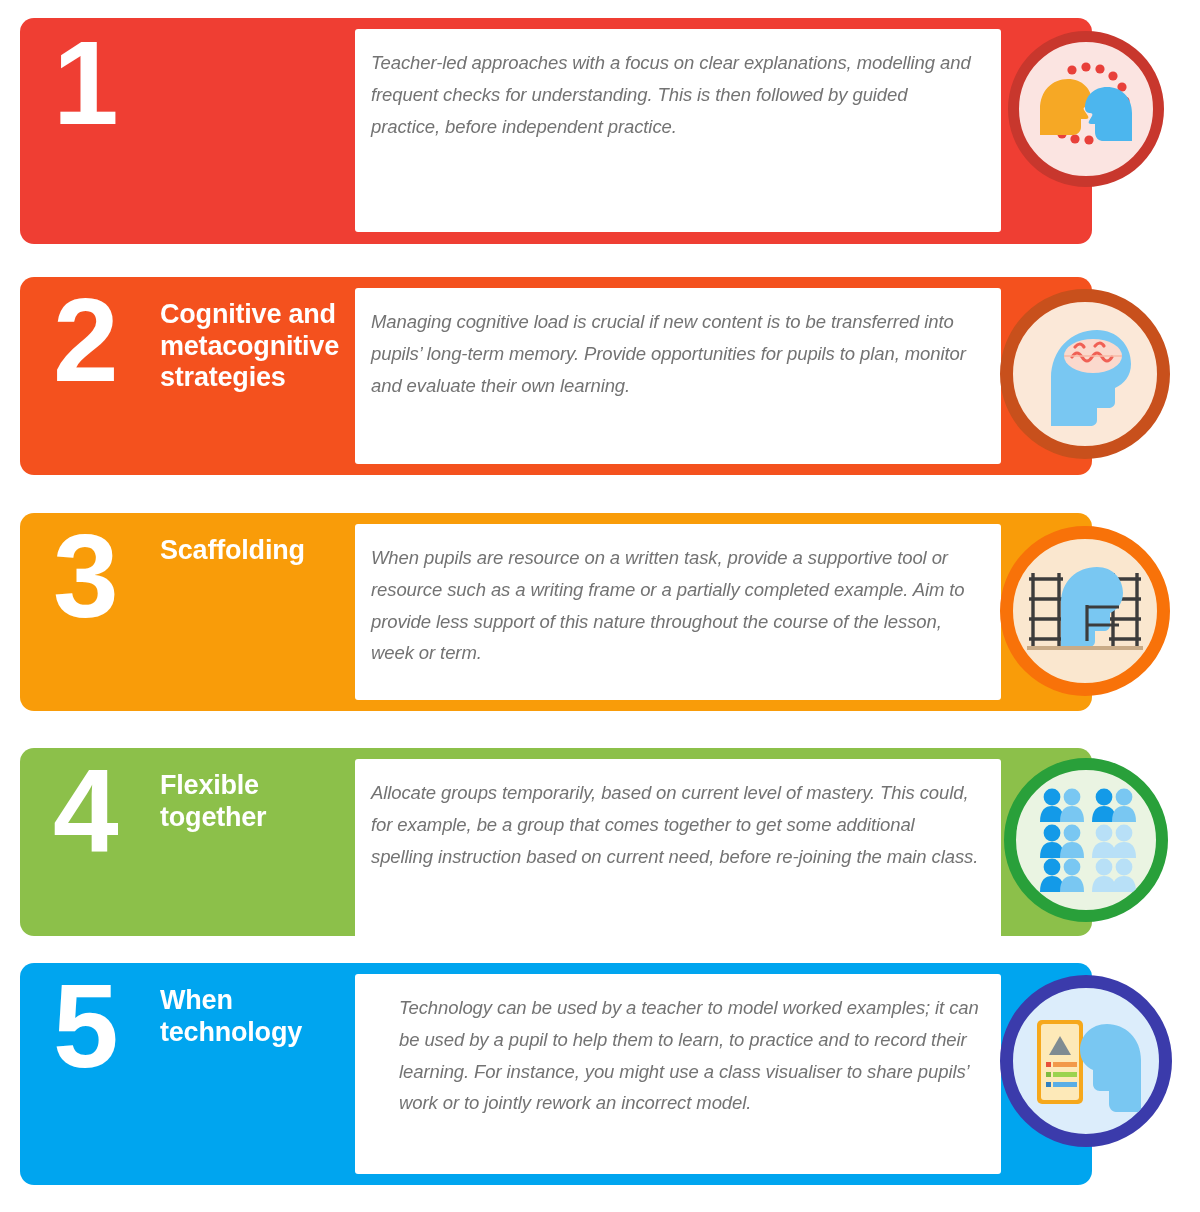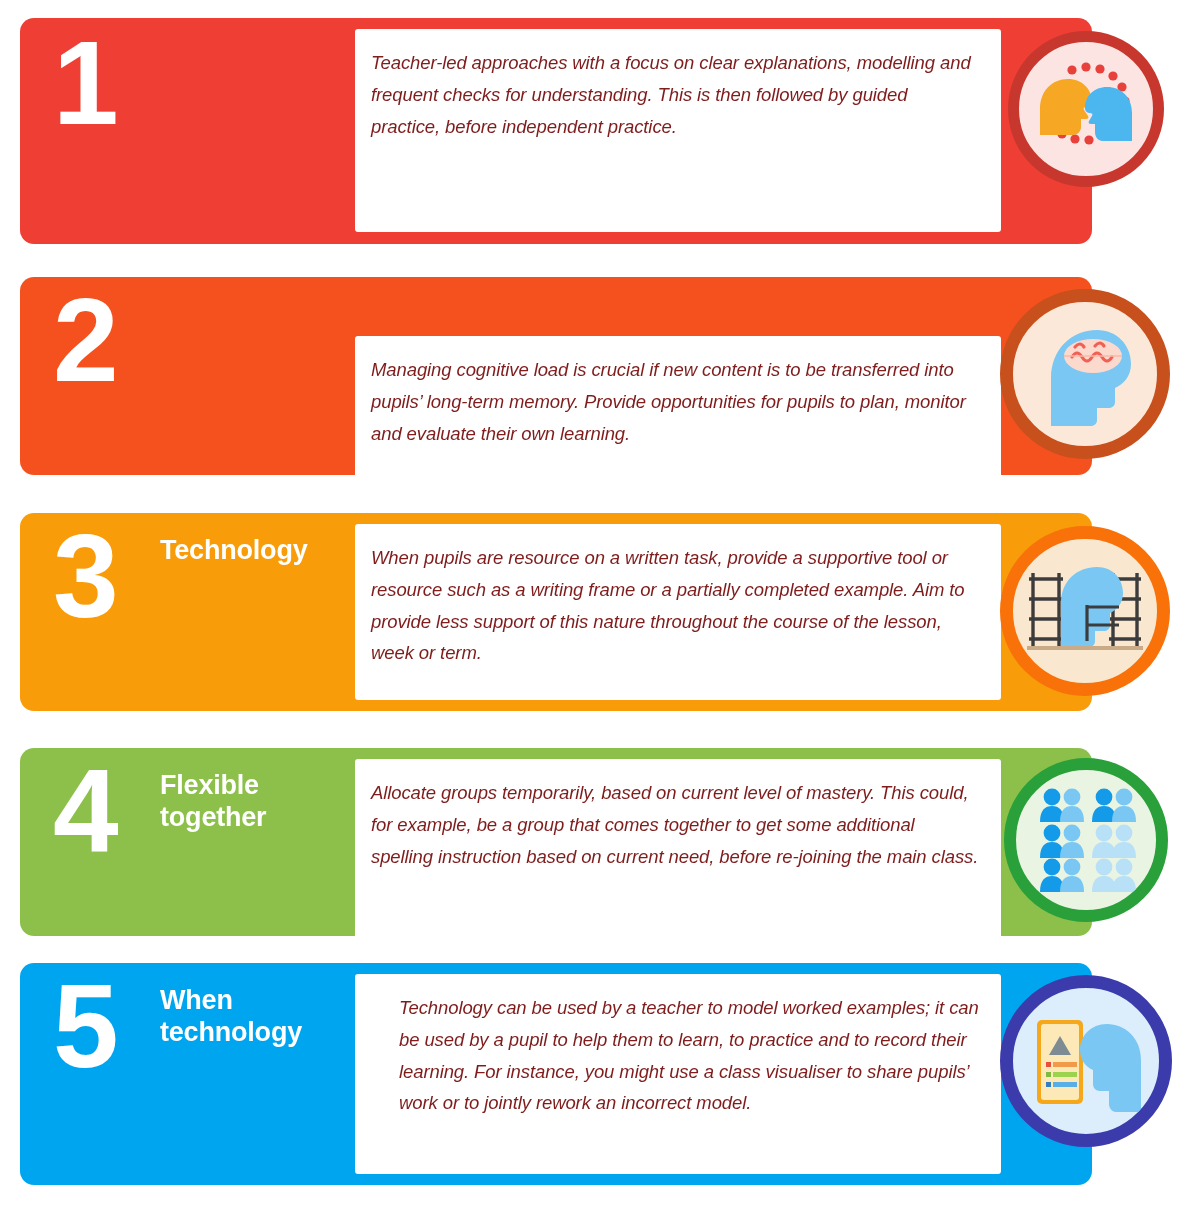--- a/index.html
+++ b/index.html
@@ -74,30 +74,30 @@
     position: absolute;
     left: 335px;
     top: 11px;
     width: 646px;
     background: #ffffff;
     border-radius: 3px;
     box-sizing: border-box;
     padding: 18px 20px 18px 16px;
   }
   .c1 .textbox { height: 203px; }
-  .c2 .textbox { height: 148px; margin-top: 48px; }
+  .c2 .textbox { height: 176px; }
   .c3 .textbox { height: 176px; }
   .c4 .textbox { height: 188px; }
   .c5 .textbox { height: 200px; padding-left: 44px; }
 
   .body-text {
     font-style: italic;
     font-size: 18.5px;
     line-height: 1.72;
-    color: #7f1d1d;
+    color: #737373;
     font-family: "Liberation Sans", sans-serif;
     letter-spacing: -0.1px;
   }
 
   
   .badge {
     position: absolute;
     border-radius: 50%;
     box-sizing: border-box;
     display: flex;
@@ -150,20 +150,21 @@
             <path d="M106 92 L106 64 C106 48 95 38 81 38 C68 38 59 47 59 59 C59 63 62 64 64 64 C66 64 67 65 66 67 L63 72 C62 74 63 75 65 75 L69 75 L69 83 C69 88 72 92 77 92 Z" fill="#4cb6ee"></path>
           </svg>
         </span>
       </div>
     </div>
   </div>
 
   <div class="card c2" style="background: rgb(244, 81, 30);">
     <div class="card-inner">
       <div class="num">2</div>
+      <div class="title">Cognitive and metacognitive strategies</div>
       <div class="textbox">
         <div class="body-text">Managing cognitive load is crucial if new content is to be transferred into pupils’ long-term memory. Provide opportunities for pupils to plan, monitor and evaluate their own learning.</div>
       </div>
       <div class="badge" style="border-color: rgb(200, 80, 28); background: rgb(251, 232, 216);">
         <span>
           <svg width="116" height="116" viewBox="0 0 116 116">
             <path d="M24 110 L24 62 C24 34 44 14 70 14 C90 14 104 29 104 48 C104 60 97 68 88 72 L88 86 C88 90 85 92 81 92 L70 92 L70 104 C70 108 67 110 63 110 Z" fill="#79c7f2"></path>
 
             <ellipse cx="66" cy="40" rx="29" ry="17" fill="#fbd9cd"></ellipse>
             <g stroke="#f06055" stroke-width="3.2" fill="none" stroke-linecap="round">
@@ -174,21 +175,21 @@
             <line x1="37" y1="40" x2="95" y2="40" stroke="#f7b8a6" stroke-width="1.6"></line>
           </svg>
         </span>
       </div>
     </div>
   </div>
 
   <div class="card c3" style="background: rgb(249, 156, 9);">
     <div class="card-inner">
       <div class="num">3</div>
-      <div class="title">Technology</div>
+      <div class="title">Scaffolding</div>
       <div class="textbox">
         <div class="body-text">When pupils are resource on a written task, provide a supportive tool or resource such as a writing frame or a partially completed example. Aim to provide less support of this nature throughout the course of the lesson, week or term.</div>
       </div>
       <div class="badge" style="border-color: rgb(248, 114, 9); background: rgb(250, 231, 207);">
         <span>
           <svg width="128" height="128" viewBox="0 0 128 128">
 
             <g stroke="#3c3c3c" stroke-width="3.4" fill="none">
               <line x1="12" y1="26" x2="12" y2="100"></line>
               <line x1="38" y1="26" x2="38" y2="100"></line>

